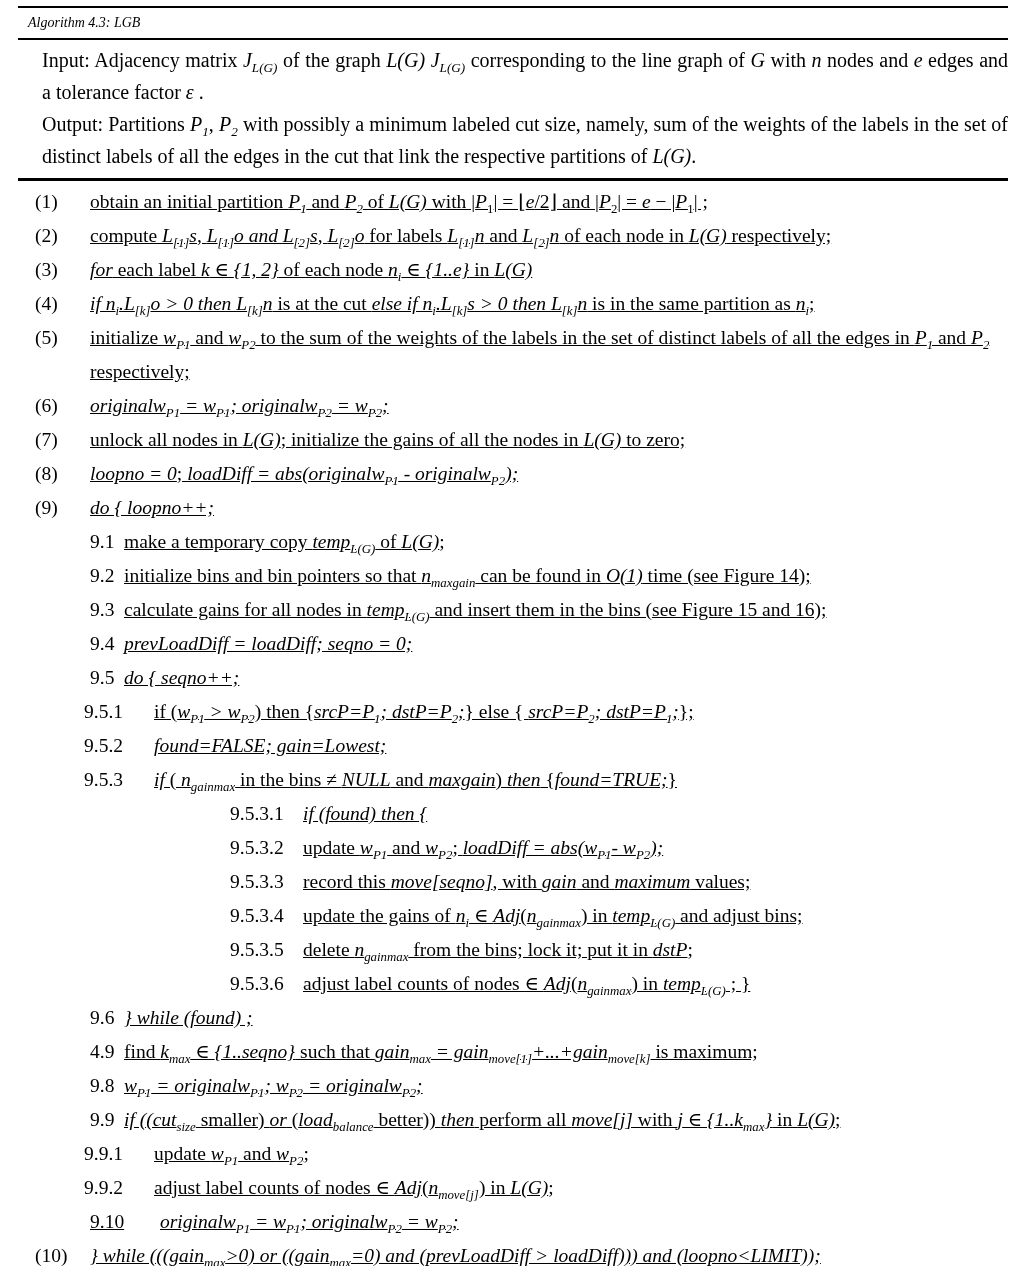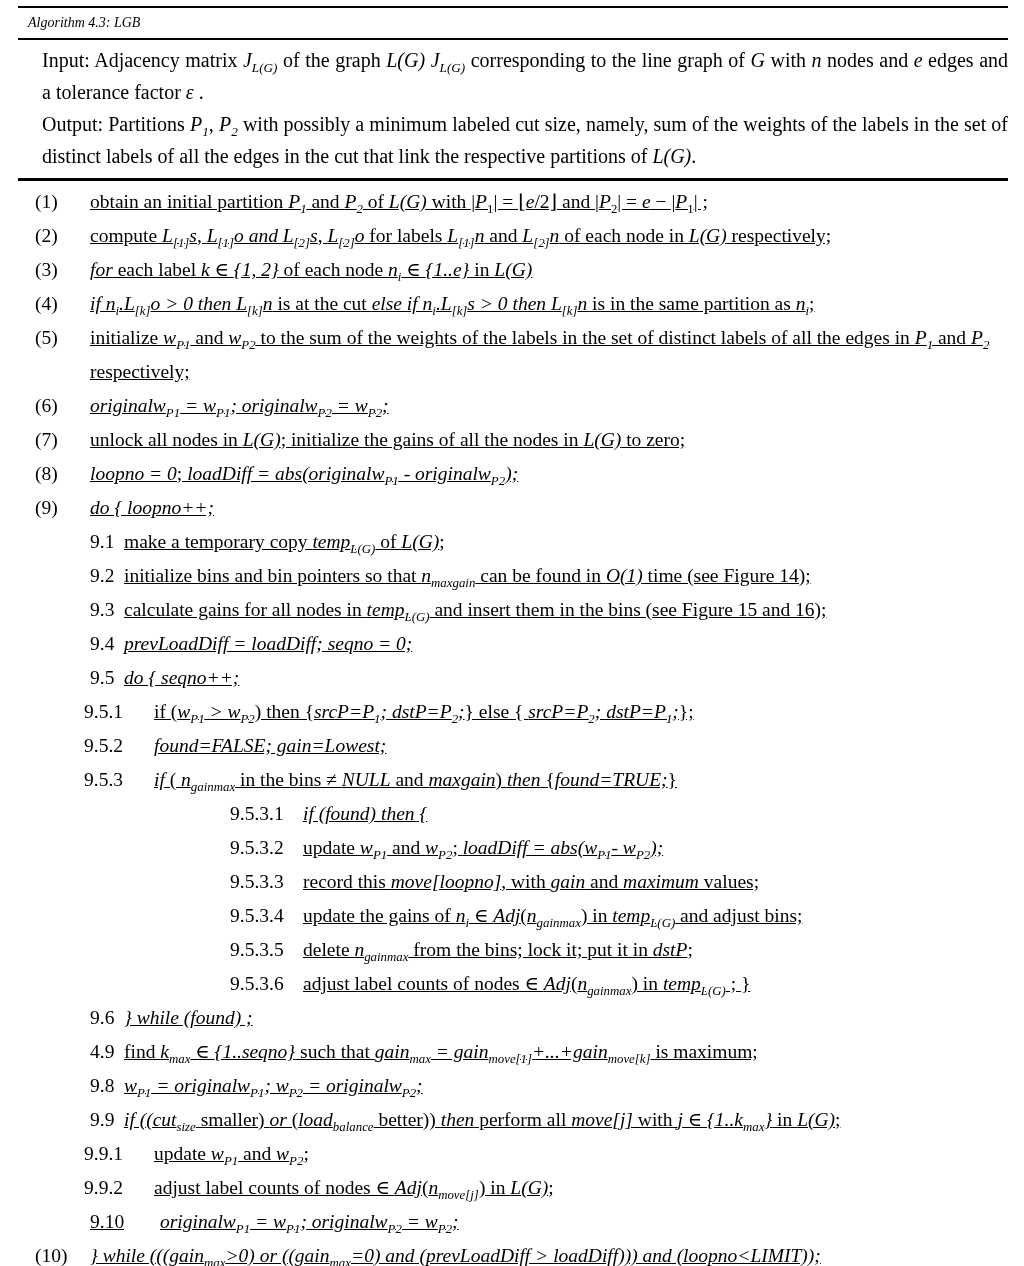--- a/index.html
+++ b/index.html
@@ -143,21 +143,21 @@
     <div class="ln sub3">
         <span class="num">9.5.3.1</span>
         <span class="txt"><i>if (found) then {</i></span>
       </div>
     <div class="ln sub3">
         <span class="num">9.5.3.2</span>
         <span class="txt">update <i>w<sub>P1</sub></i> and <i>w<sub>P2</sub></i>; <i>loadDiff = abs(w<sub>P1</sub>- w<sub>P2</sub>);</i></span>
       </div>
     <div class="ln sub3">
         <span class="num">9.5.3.3</span>
-        <span class="txt">record this <i>move[loopno]</i>, with <i>gain</i> and <i>maximum</i> values;</span>
+        <span class="txt">record this <i>move[seqno]</i>, with <i>gain</i> and <i>maximum</i> values;</span>
       </div>
     <div class="ln sub3">
         <span class="num">9.5.3.4</span>
         <span class="txt">update the gains of <i>n<sub>i</sub></i> ∈ <i>Adj</i>(<i>n<sub>gainmax</sub></i>) in <i>temp<sub>L(G)</sub></i> and adjust bins;</span>
       </div>
     <div class="ln sub3">
         <span class="num">9.5.3.5</span>
         <span class="txt">delete <i>n<sub>gainmax</sub></i> from the bins; lock it; put it in <i>dstP</i>;</span>
       </div>
     <div class="ln sub3">

